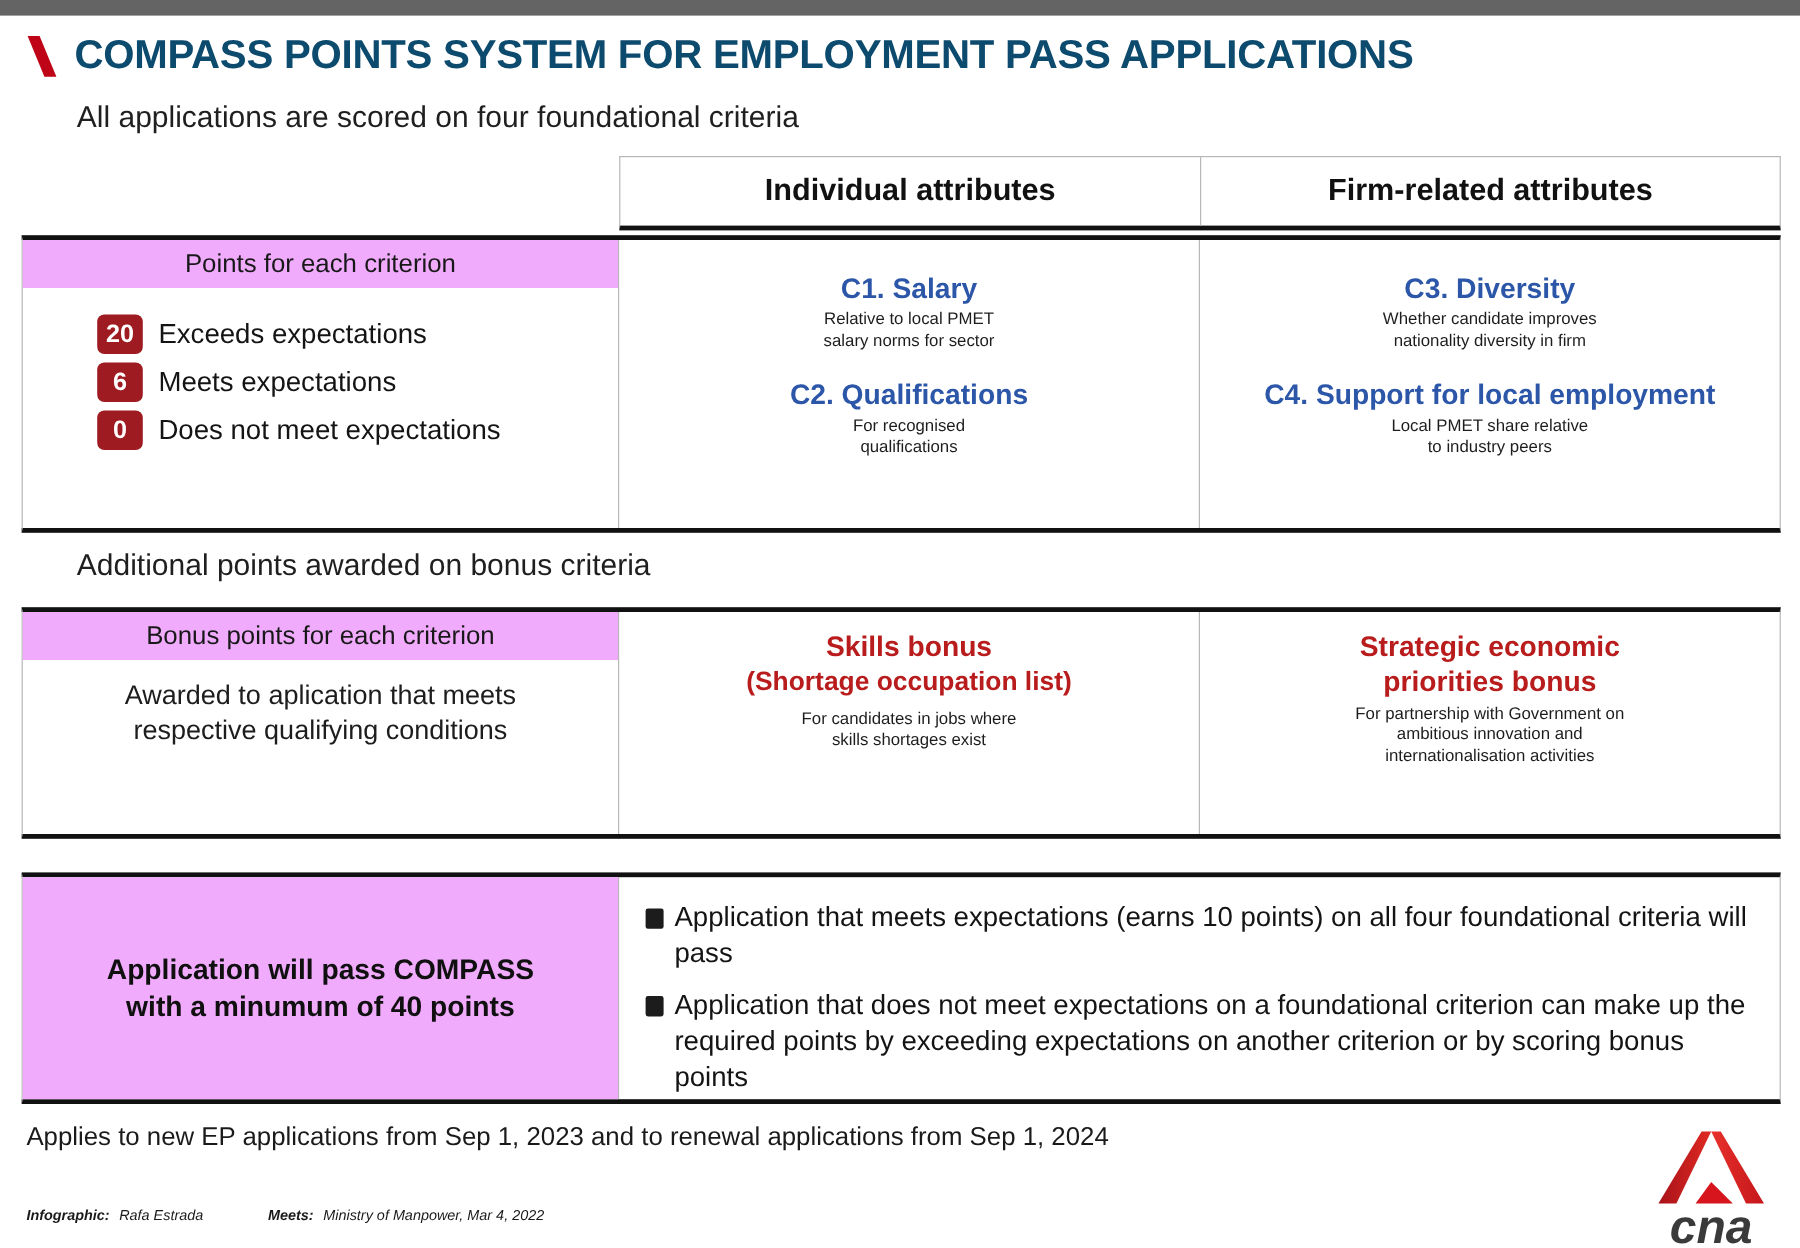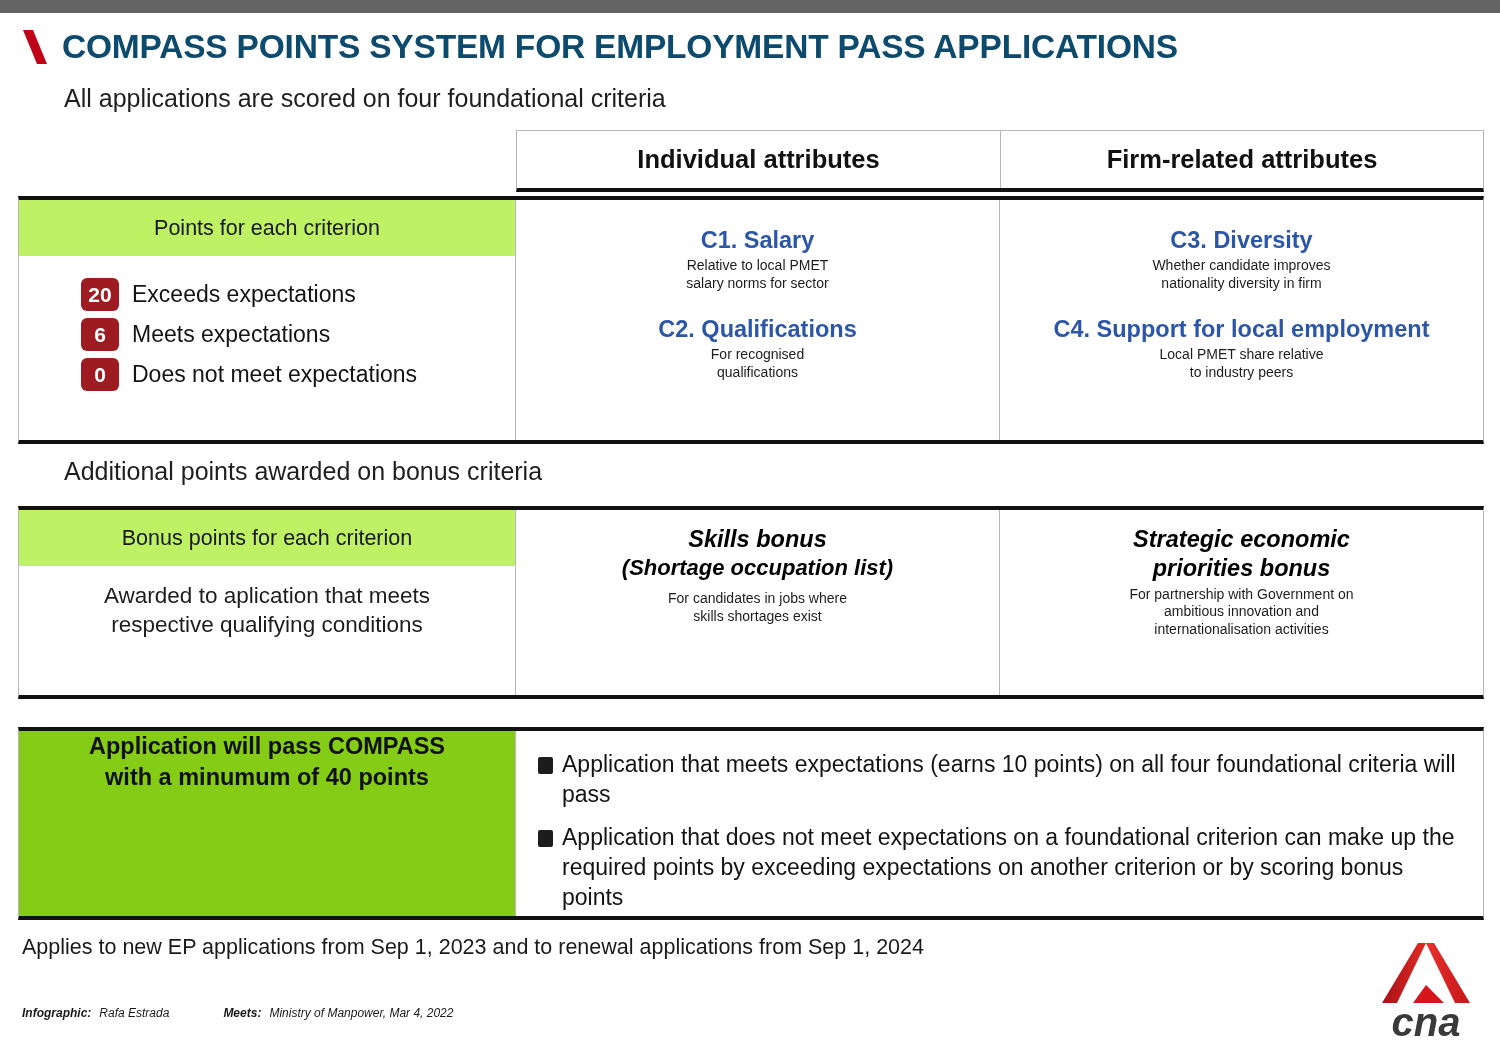--- a/index.html
+++ b/index.html
@@ -103,22 +103,22 @@
     left: 18px;
     top: 183px;
     width: 1466px;
     height: 248px;
   }
   .col-left { width: 496px; }
   .col-mid  { width: 484px; }
   .col-right{ width: 484px; }
 
   .yellow-band {
-    background: #bef264;
-    height: 56px;
+    background: #f0abfc;
+    height: 40px;
     display: flex;
     align-items: center;
     justify-content: center;
     font-size: 21.5px;
     color: #181818;
   }
   .points-list {
     padding: 22px 0 0 62px;
   }
   .point-row {
@@ -148,21 +148,21 @@
   .crit {
     text-align: center;
     padding: 0 18px;
   }
   .crit-title {
     font-size: 23.5px;
     font-weight: bold;
     color: #2C56A8;
     line-height: 1.25;
   }
-  .crit-title.green { color: #000000; font-style: italic; }
+  .crit-title.green { color: #b91c1c; }
   .crit-desc {
     font-size: 14px;
     color: #1d1d1d;
     line-height: 1.26;
     margin-top: 2px;
   }
   .crit-block-1 { margin-top: 26px; }
   .crit-block-2 { margin-top: 22px; }
 
   
@@ -195,23 +195,23 @@
 
   
   .pass-block {
     left: 18px;
     top: 714px;
     width: 1466px;
     height: 193px;
   }
   .pass-left {
     width: 496px;
-    background: #84cc16;
-    display: flex;
-    align-items: flex-start;
+    background: #f0abfc;
+    display: flex;
+    align-items: center;
     justify-content: center;
   }
   .pass-left-text {
     font-size: 23.5px;
     font-weight: bold;
     color: #101010;
     text-align: center;
     line-height: 1.3;
   }
   .pass-right {

